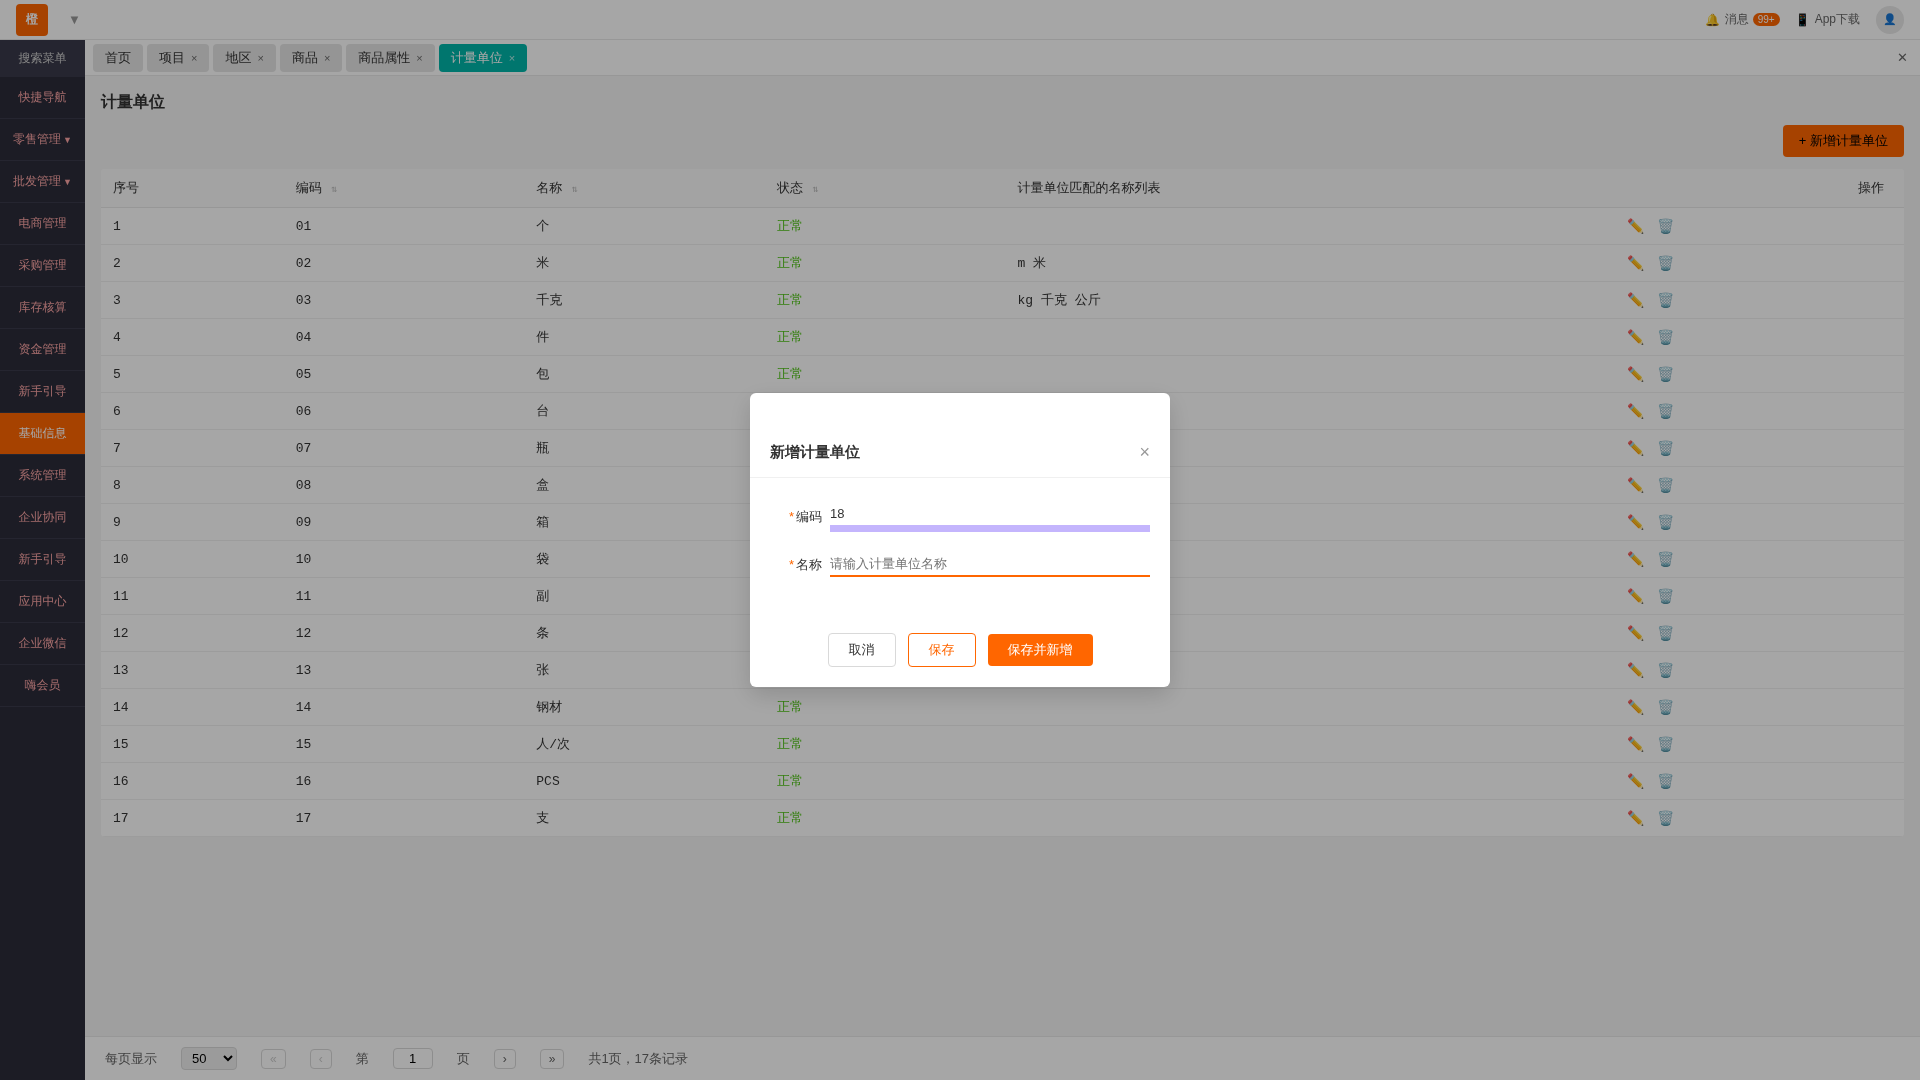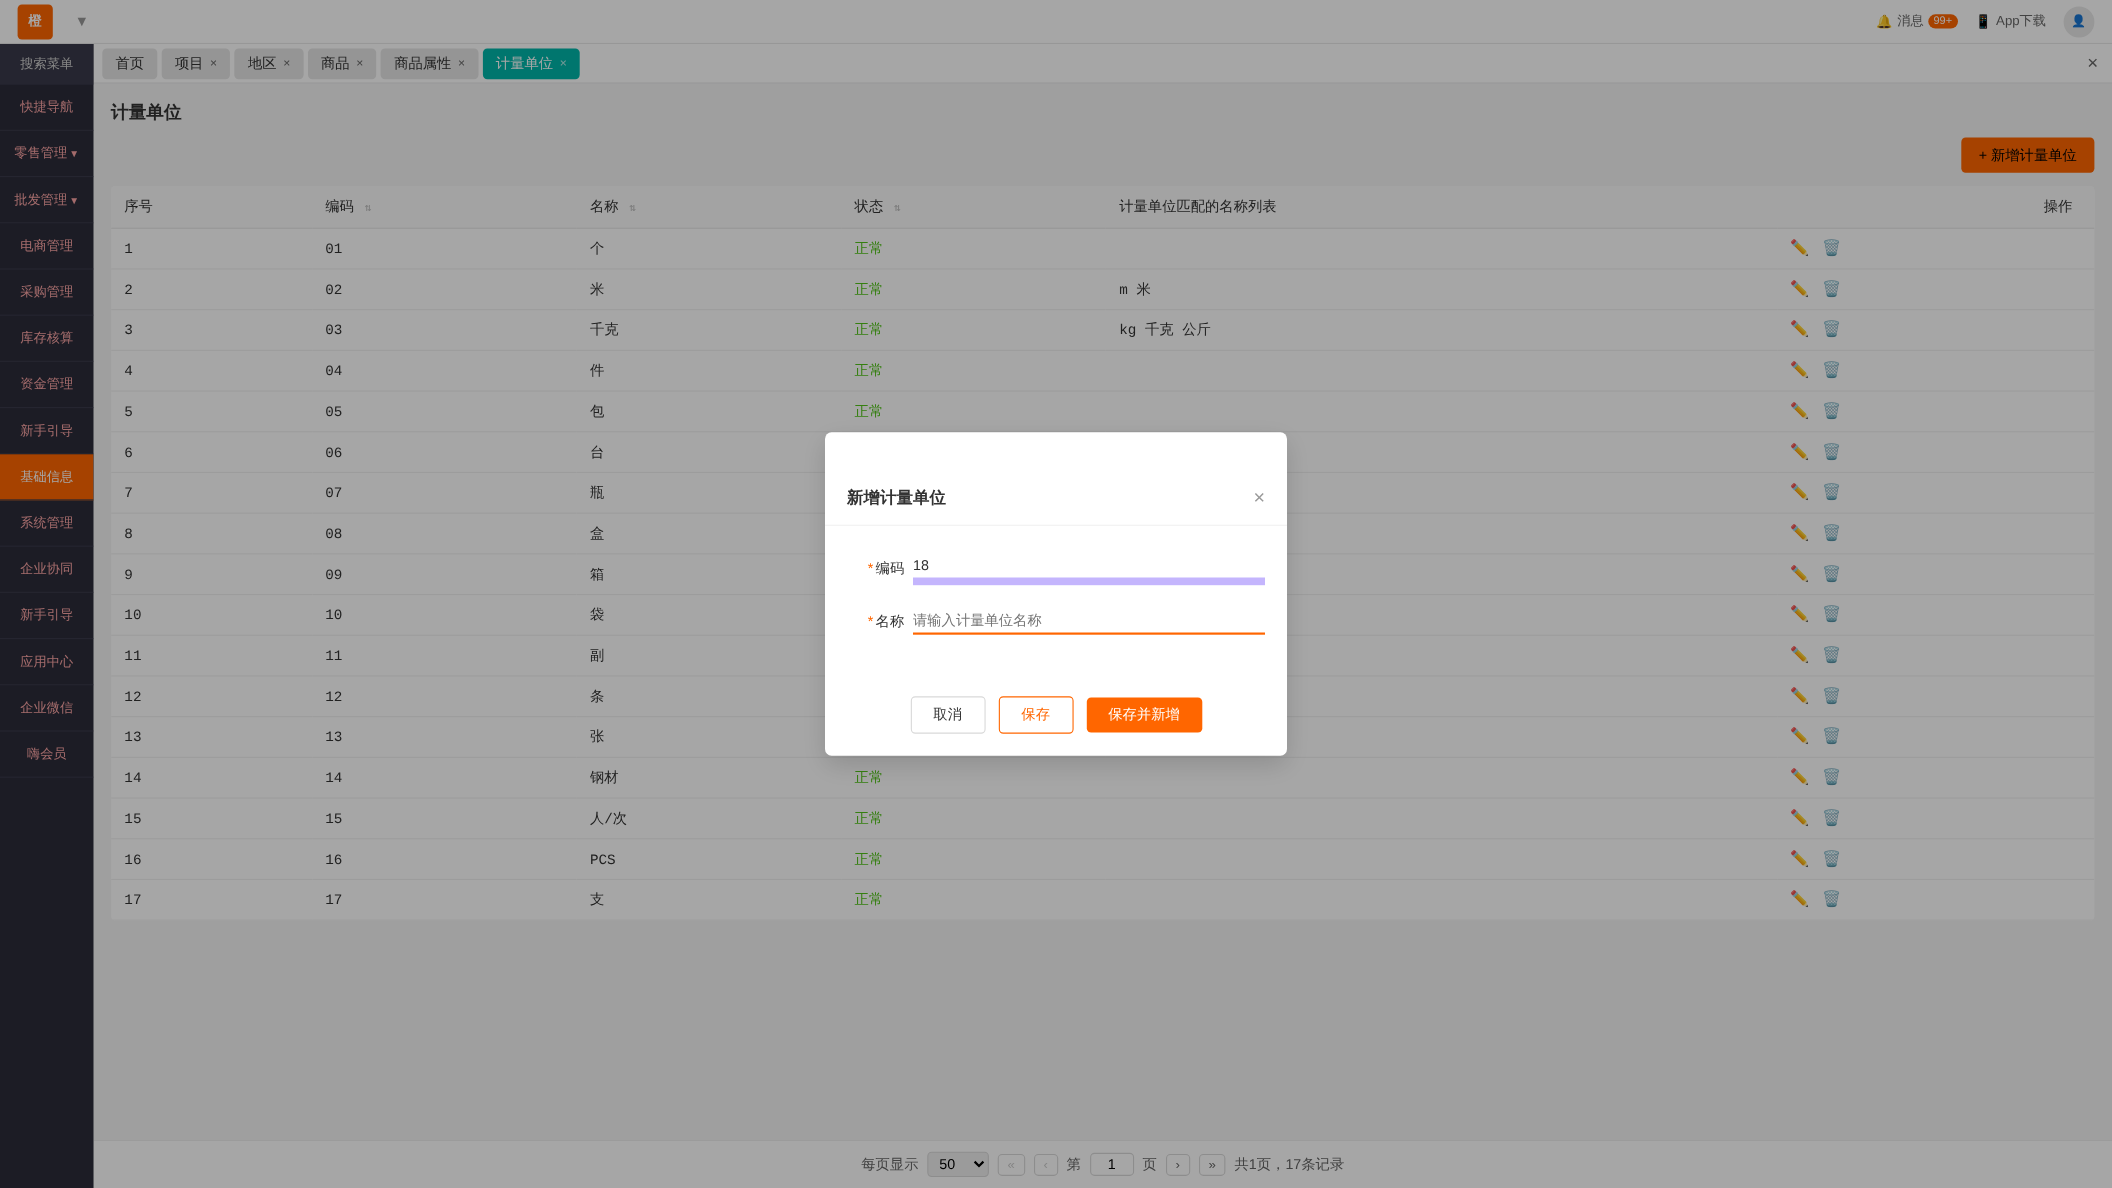--- a/index.html
+++ b/index.html
@@ -153,23 +153,23 @@
     
     .pagination-bar {
       position: fixed;
       bottom: 0;
       left: 85px; right: 0;
       height: 44px;
       background: #fff;
       border-top: 1px solid #e8e8e8;
       display: flex;
       align-items: center;
-      justify-content: center;
+      justify-content: flex-start;
       padding: 0 20px;
-      gap: 8px;
+      gap: 24px;
       font-size: 13px;
       color: #666;
     }
     .pagination-select {
       border: 1px solid #d9d9d9;
       border-radius: 4px;
       padding: 2px 6px;
       font-size: 13px;
     }
     .pagination-btn {

